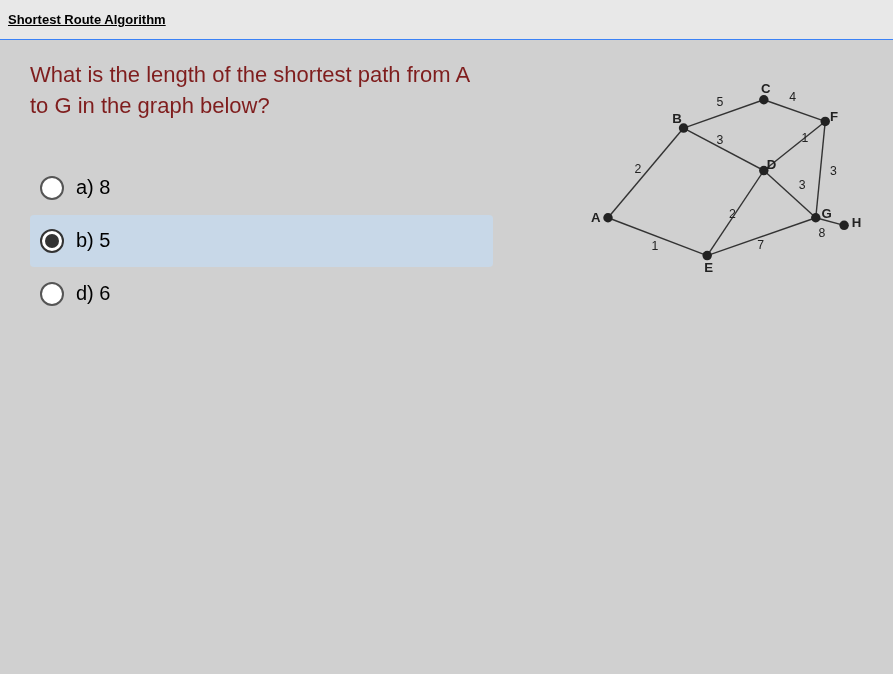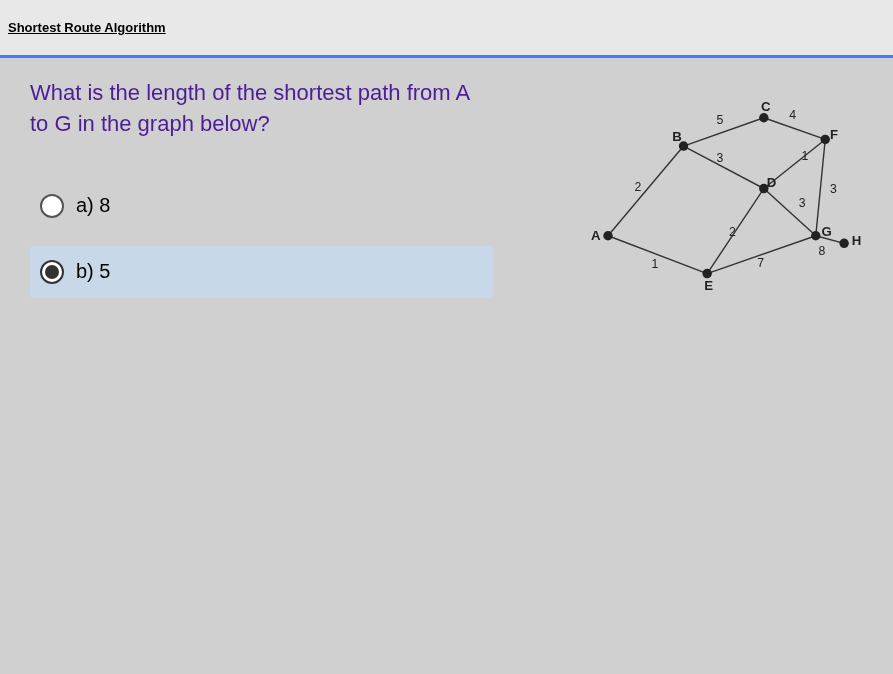--- a/index.html
+++ b/index.html
@@ -8,48 +8,48 @@
       width: 893px;
       height: 674px;
       background-color: #d0d0d0;
       font-family: Arial, sans-serif;
       position: relative;
       overflow: hidden;
     }
 
     .title-bar {
       background-color: #e8e8e8;
-      border-bottom: 3px solid #3b82f6;
-      padding: 20px 8px;
+      border-bottom: 1px solid #3b82f6;
+      padding: 12px 8px;
       font-size: 13px;
       font-weight: bold;
       text-decoration: underline;
     }
 
     .content {
       display: flex;
       padding: 20px 30px;
       gap: 30px;
     }
 
     .left-panel {
       flex: 1;
     }
 
     .question-text {
       font-size: 22px;
       line-height: 1.4;
       margin-bottom: 40px;
-      color: #4c1d95;
+      color: #7f1d1d;
     }
 
     .options {
       display: flex;
       flex-direction: column;
-      gap: 14px;
+      gap: 1px;
     }
 
     .option {
       display: flex;
       align-items: center;
       padding: 14px 10px;
       font-size: 20px;
       cursor: pointer;
       border-radius: 4px;
     }
@@ -108,20 +108,24 @@
     <div class="option">
           <div class="radio-outer"></div>
           <span>a)  8</span>
         </div>
         <div class="option selected">
           <div class="radio-outer">
             <div class="radio-inner"></div>
           </div>
           <span>b)  5</span>
         </div>
+        <div class="option">
+          <div class="radio-outer"></div>
+          <span>d)  6</span>
+        </div>
       </div>
   </div>
 
   <div class="right-panel">
     <svg class="graph-svg" viewBox="0 0 360 220">
 
       <line x1="90" y1="150" x2="170" y2="55" stroke="#333" stroke-width="1.5"></line>
       <text x="118" y="103" font-size="13" fill="#222">2</text>
 
       <line x1="90" y1="150" x2="195" y2="190" stroke="#333" stroke-width="1.5"></line>

